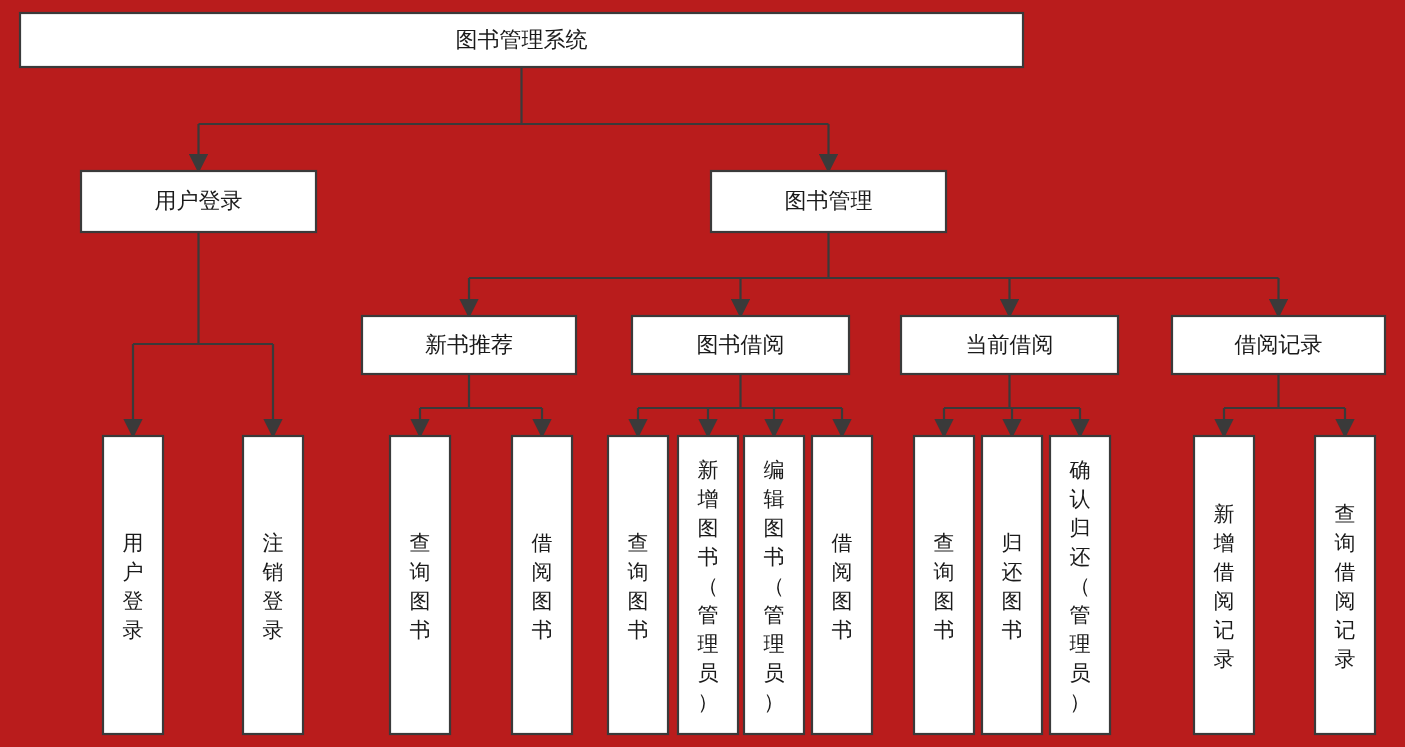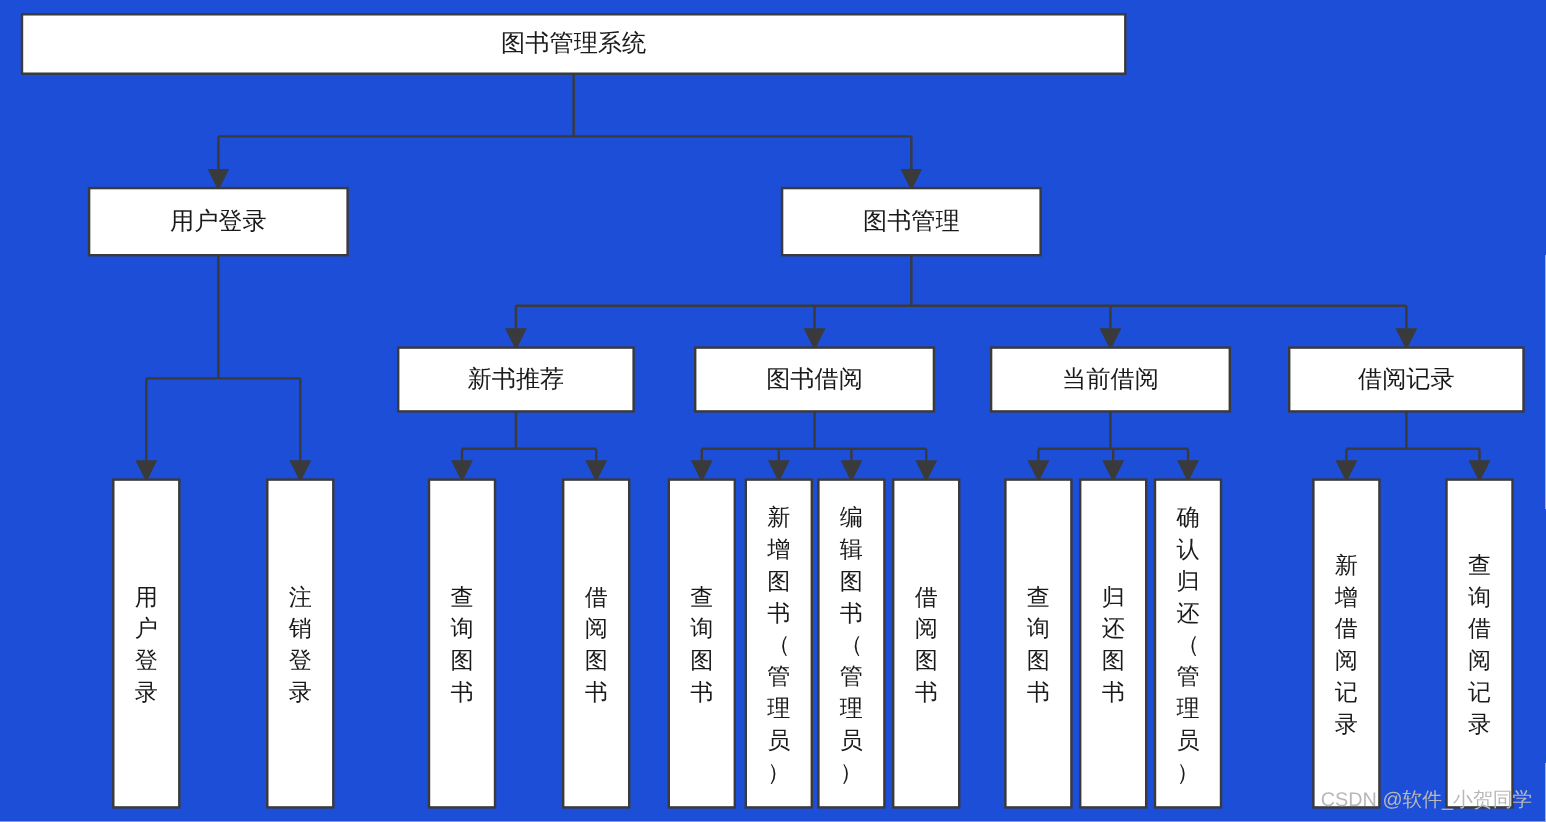--- a/index.html
+++ b/index.html
@@ -10,21 +10,21 @@
   body {
     width: 1405px;
     height: 747px;
     font-family: "Liberation Sans", "DejaVu Sans", sans-serif;
     overflow: hidden;
   }
   #diagram-root {
     position: relative;
     width: 1405px;
     height: 747px;
-    background: #1d4ed8;
+    background: #b91c1c;
   }
   svg#flowchart {
     position: absolute;
     top: 0;
     left: 0;
     width: 1405px;
     height: 747px;
     display: block;
   }
   .node-box {
@@ -187,15 +187,14 @@
           <rect x="1194" y="436" width="60" height="298" class="node-box"></rect>
           <text x="1224" class="node-label-vertical"><tspan x="1224" y="520.62">新</tspan><tspan x="1224" y="549.62">增</tspan><tspan x="1224" y="578.62">借</tspan><tspan x="1224" y="607.62">阅</tspan><tspan x="1224" y="636.62">记</tspan><tspan x="1224" y="665.62">录</tspan></text>
         </g>
         <g>
           <rect x="1315" y="436" width="60" height="298" class="node-box"></rect>
           <text x="1345" class="node-label-vertical"><tspan x="1345" y="520.62">查</tspan><tspan x="1345" y="549.62">询</tspan><tspan x="1345" y="578.62">借</tspan><tspan x="1345" y="607.62">阅</tspan><tspan x="1345" y="636.62">记</tspan><tspan x="1345" y="665.62">录</tspan></text>
         </g>
       </g>
   </svg>
 
-  <div class="watermark-text">CSDN @软件_小贺同学</div>
 
 </div>
 
 </body></html>

